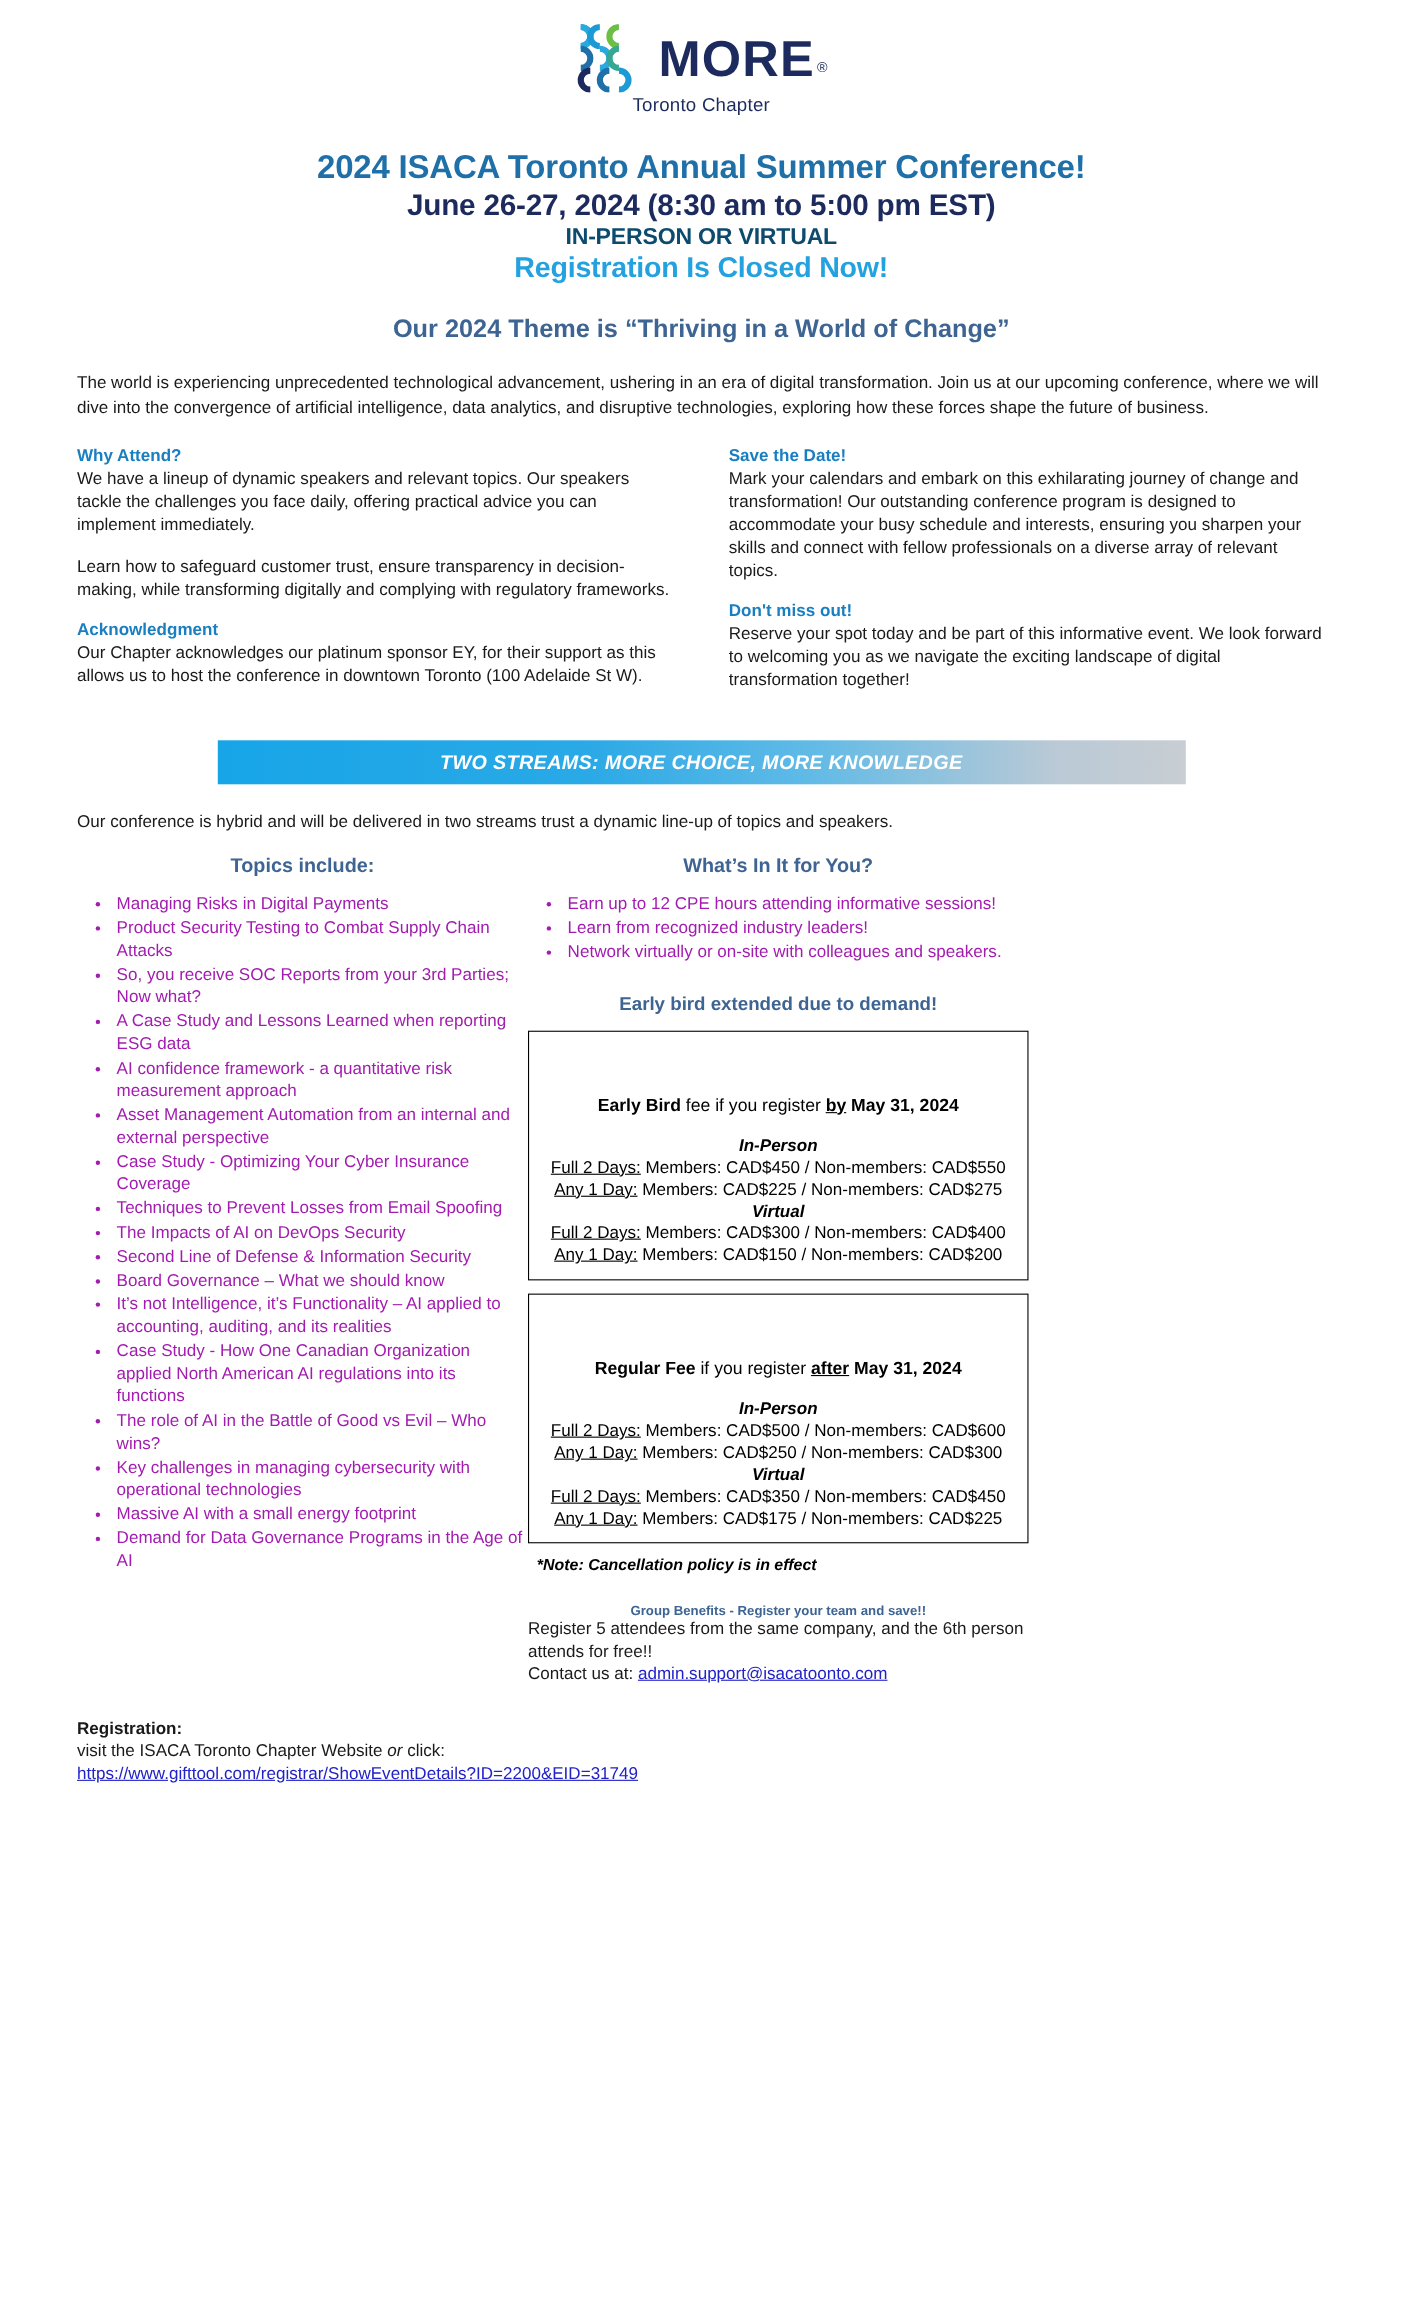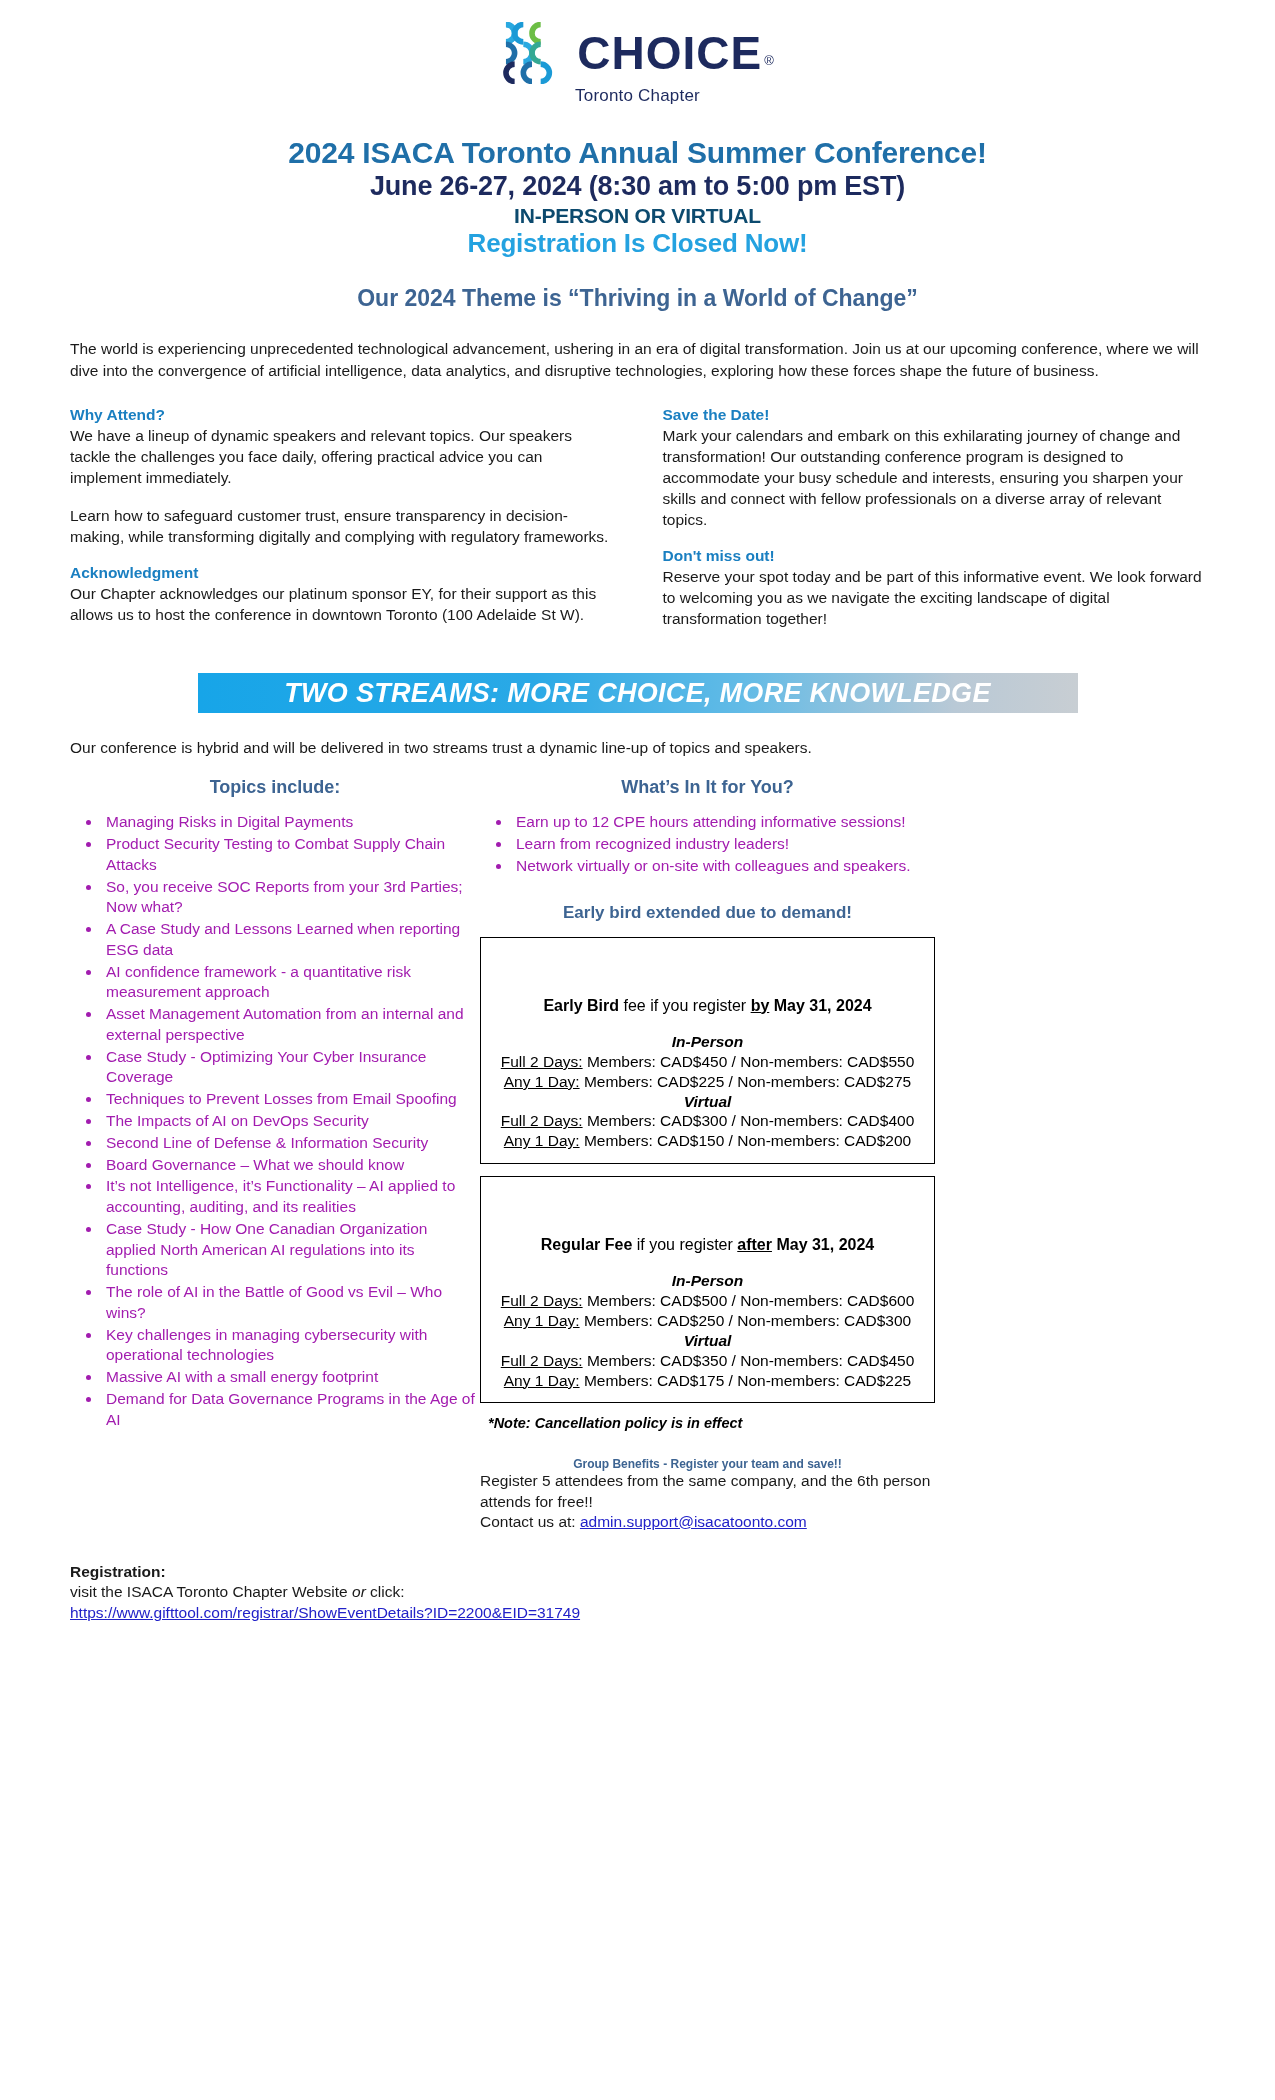--- a/index.html
+++ b/index.html
@@ -61,21 +61,21 @@
 
   
   .banner-wrap { margin: 44px 0 0 0; display: flex; justify-content: center; }
   .banner {
     width: 880px; height: 40px;
     background: linear-gradient(to right, #17a5e8 0%, #2aa9e6 38%, #63bbe6 62%, #b9c9d6 86%, #c8ced3 100%);
     display: flex; align-items: center; justify-content: center;
   }
   .banner span {
     color: #ffffff; font-weight: 700; font-style: italic;
-    font-size: 27px; letter-spacing: .3px;
+    font-size: 18px; letter-spacing: .3px;
   }
 
   .hybrid-note { margin-top: 26px; font-size: 15.5px; color: #1a1a1a; }
 
   
   .cols-main { display: flex; margin-top: 20px; }
   .col-left { width: 410px; }
   .col-right { width: 455px; }
 
   .col-h {
@@ -138,21 +138,21 @@
           <path d="M64 4 A14 14 0 1 0 64 32" stroke="#6cbe45"></path>
           <path d="M8 36 A14 14 0 1 1 8 64" stroke="#1f6fa8"></path>
           <path d="M36 36 A14 14 0 1 1 36 64" stroke="#2aa9e0"></path>
           <path d="M64 36 A14 14 0 1 0 64 64" stroke="#34a893"></path>
           <path d="M22 68 A14 14 0 1 0 22 96" stroke="#1d2a5e"></path>
           <path d="M50 68 A14 14 0 1 0 50 96" stroke="#1f6fa8"></path>
           <path d="M64 68 A14 14 0 1 1 64 96" stroke="#1b9ad6"></path>
         </g>
       </svg>
       <div class="logo-word">
-        <span class="isaca">CHOICE</span>
+        <span class="isaca">MORE</span>
         <span class="reg">®</span>
       </div>
     </div>
     <div class="logo-sub">Toronto Chapter</div>
   </div>
 
   <div class="titles">
     <div class="t-line t1">2024 ISACA Toronto Annual Summer Conference!</div>
     <div class="t-line t2">June 26-27, 2024 (8:30 am to 5:00 pm EST)</div>
     <div class="t-line t3">IN-PERSON OR VIRTUAL</div>

